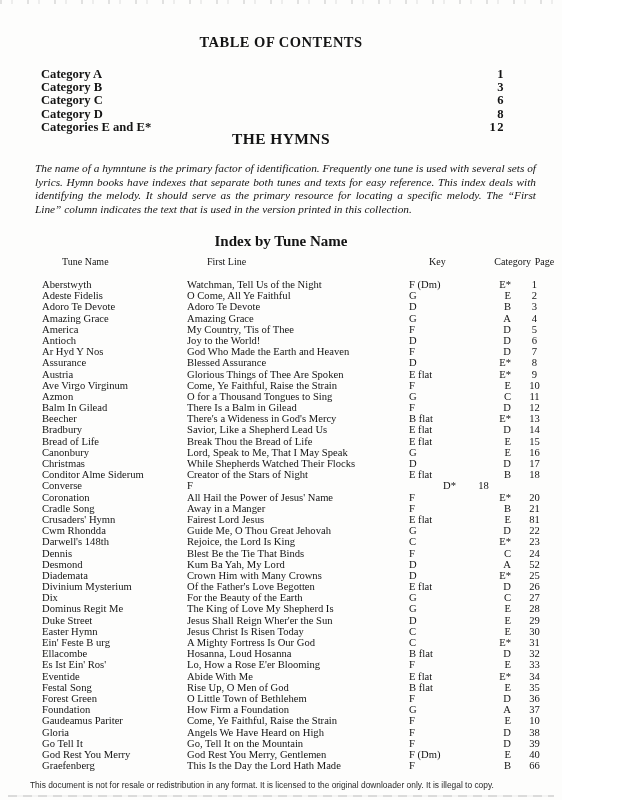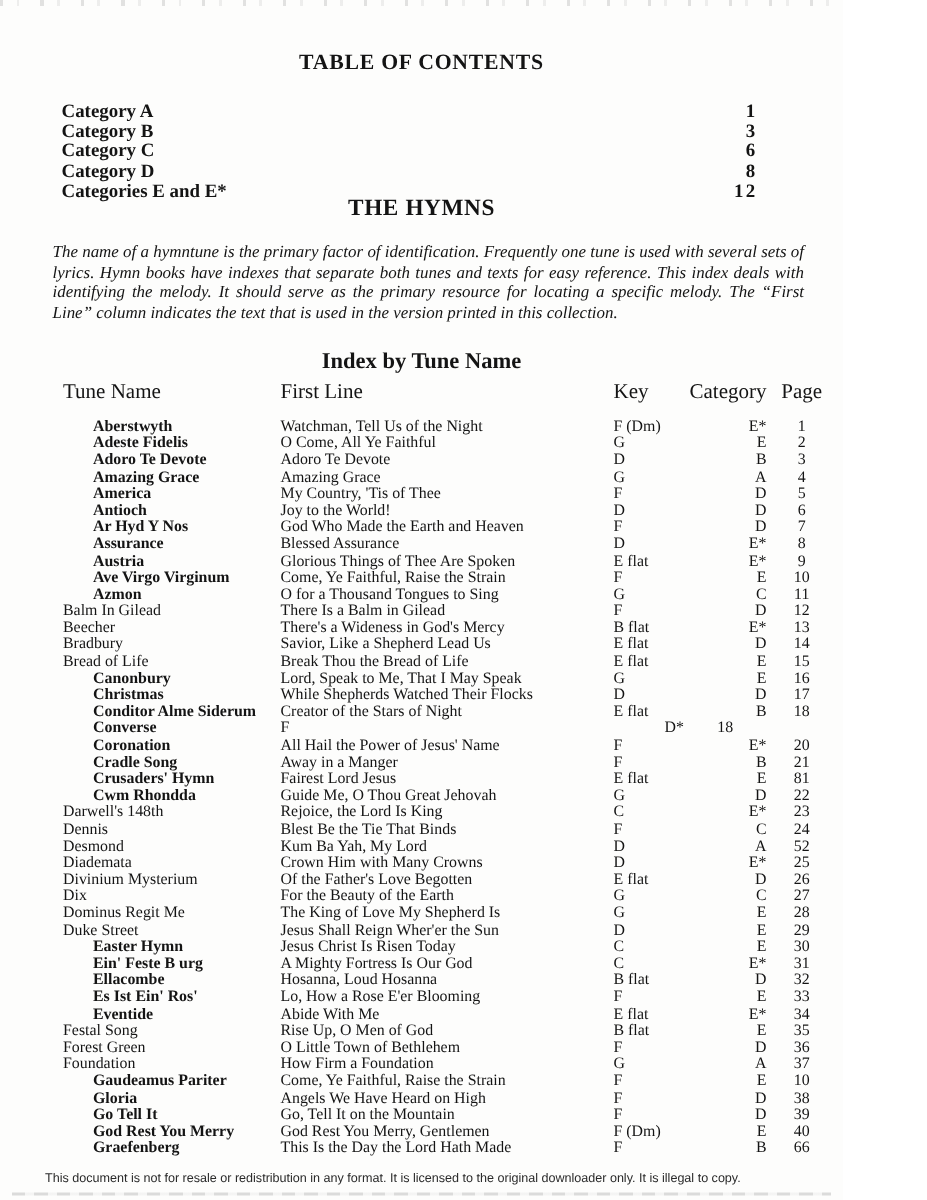--- a/index.html
+++ b/index.html
@@ -50,25 +50,25 @@
     position: absolute; top: 233px; left: 0; right: 0;
     text-align: center; font-weight: bold; font-size: 15px;
   }
   .tune-table { position: absolute; top: 256px; left: 42px; width: 516px; }
   .trow {
     display: grid;
     grid-template-columns: 145px 222px 47px 55px 1fr;
     height: 11.2px; line-height: 11.2px; font-size: 10.6px;
     white-space: nowrap;
   }
-  .thead .trow { font-size: 14px; height: 12px; line-height: 12px; }
+  .thead .trow { font-size: 10px; height: 12px; line-height: 12px; margin-left: 20px; }
   .tbody { margin-top: 11px; }
   .c-cat { text-align: right; }
   .c-page { text-align: center; }
-  .tune-bold { font-weight: bold; margin-left: 20px; }
+  .tune-bold { font-weight: normal; }
   .footer {
     position: absolute; top: 780px; left: 30px; right: 10px;
     font-family: "Liberation Sans", sans-serif;
     font-size: 8.4px; color: #2a2a2a; line-height: 10px;
     white-space: nowrap;
   }
 </style>
 </head>
 <body>
 

